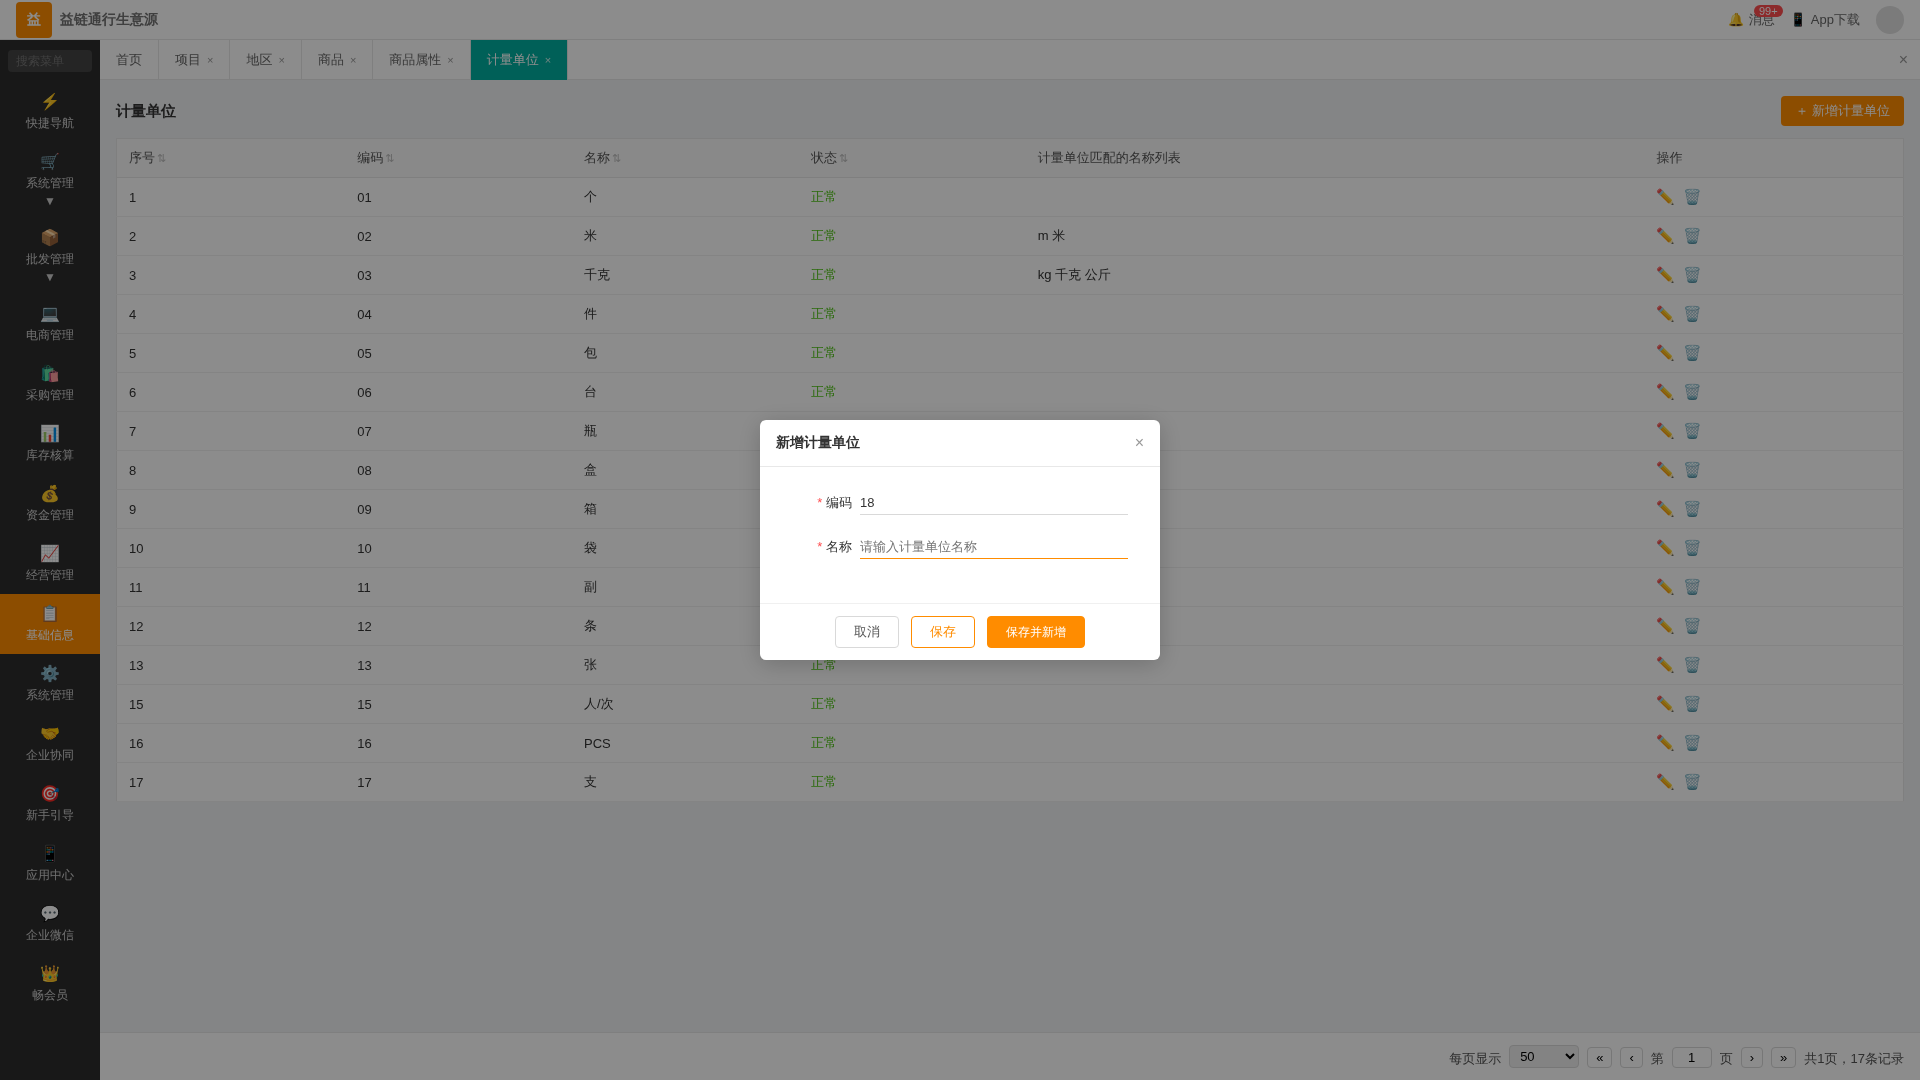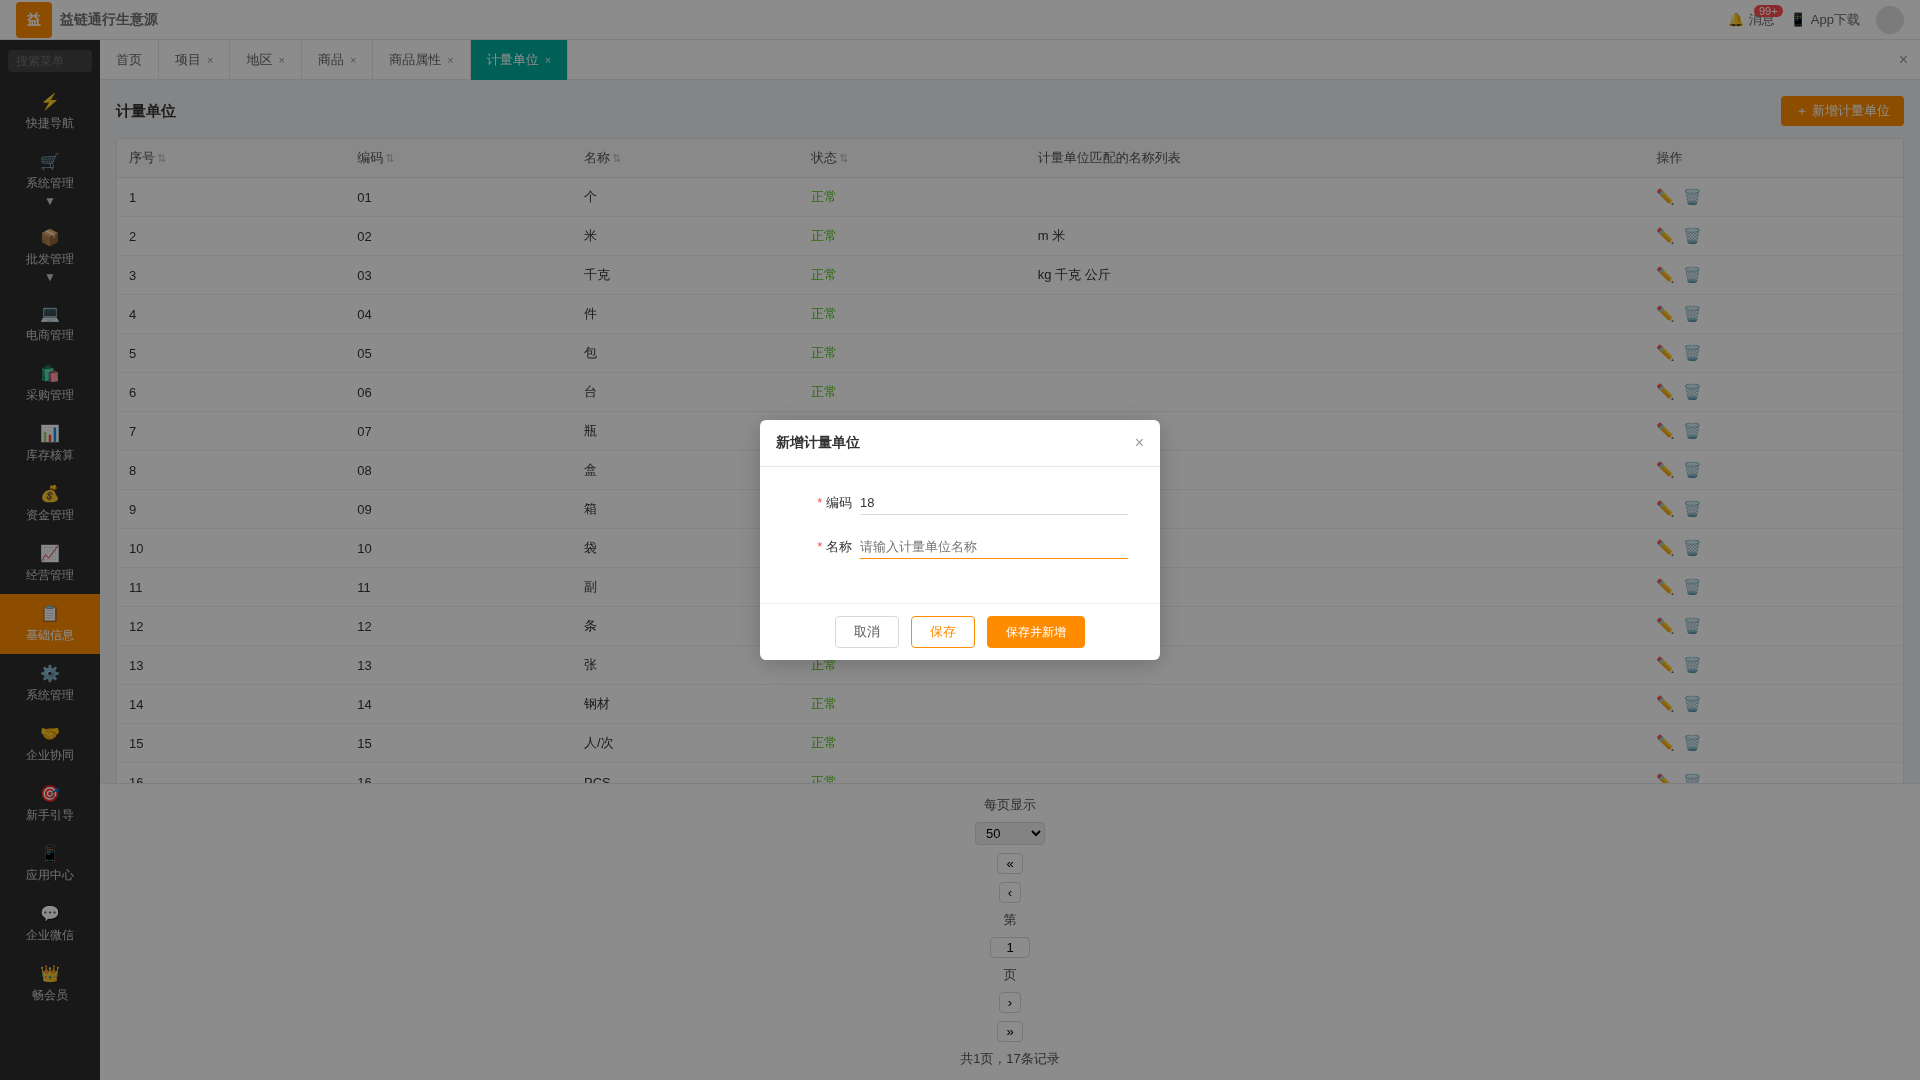--- a/index.html
+++ b/index.html
@@ -225,29 +225,28 @@
       color: #666;
       cursor: pointer;
       font-size: 15px;
     }
     .sort-icon { color: #bbb; font-size: 11px; margin-left: 2px; }
 
     
     .pagination-bar {
       display: flex;
       justify-content: flex-end;
-      align-items: center;
-      padding: 12px 8px;
+      align-items: flex-end;
+      padding: 12px 16px;
       background: #fff;
       border-top: 1px solid #e8e8e8;
       gap: 8px;
       font-size: 13px;
       color: #555;
       flex-shrink: 0;
-      flex-direction: column;
     }
     .page-size-select {
       border: 1px solid #d9d9d9;
       border-radius: 4px;
       padding: 2px 20px 2px 6px;
       font-size: 13px;
     }
     .page-nav-btn {
       border: 1px solid #d9d9d9;
       background: #fff;
@@ -668,33 +667,20 @@
       <td><span class="status-normal">正常</span></td>
       <td></td>
       <td>
         <div class="action-icons">
           <span class="action-icon">✏️</span>
           <span class="action-icon">🗑️</span>
         </div>
       </td>
     </tr>
             <tr>
-      <td>14</td>
-      <td>14</td>
-      <td>钢材</td>
-      <td><span class="status-normal">正常</span></td>
-      <td></td>
-      <td>
-        <div class="action-icons">
-          <span class="action-icon">✏️</span>
-          <span class="action-icon">🗑️</span>
-        </div>
-      </td>
-    </tr>
-            <tr>
       <td>15</td>
       <td>15</td>
       <td>人/次</td>
       <td><span class="status-normal">正常</span></td>
       <td></td>
       <td>
         <div class="action-icons">
           <span class="action-icon">✏️</span>
           <span class="action-icon">🗑️</span>
         </div>

